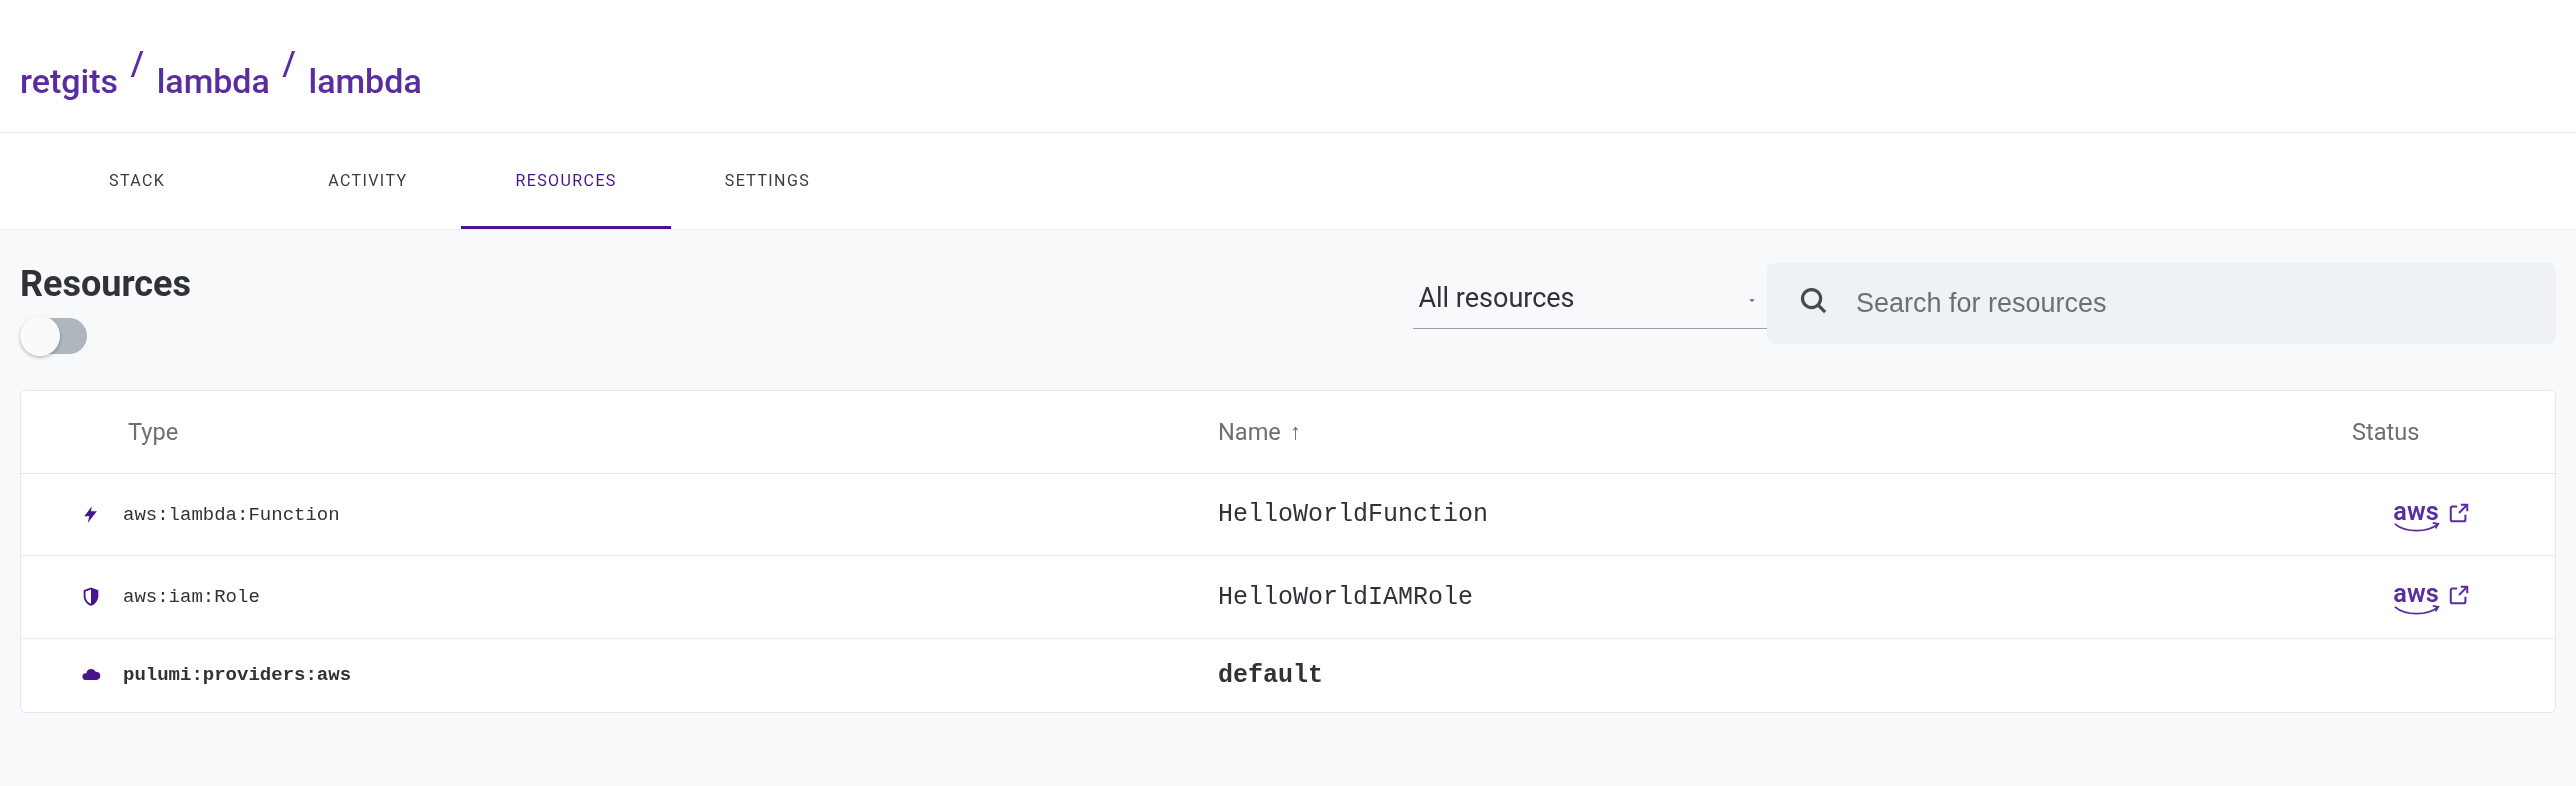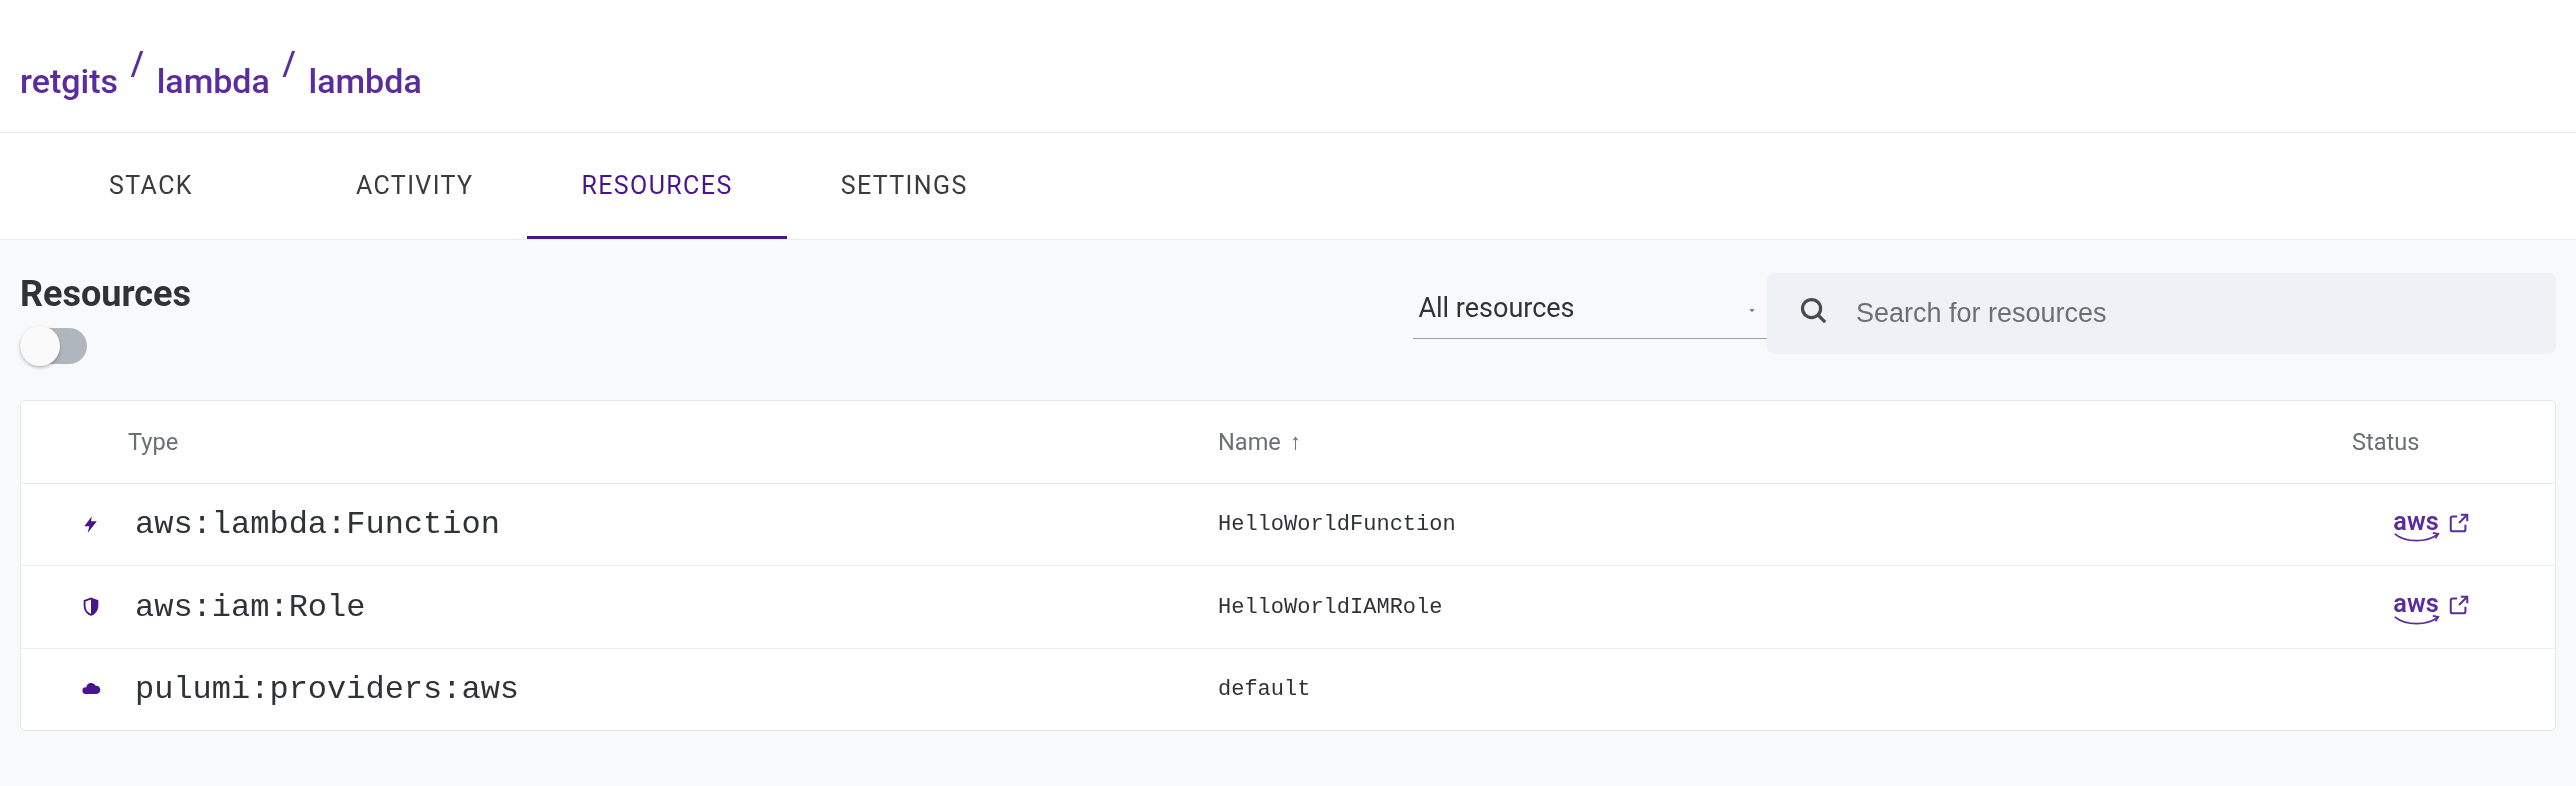--- a/index.html
+++ b/index.html
@@ -34,21 +34,21 @@
   }
 
   
   .tab-bar {
     display: flex;
     border-bottom: 0.9px solid #e9ecef;
     padding: 0 0 0 0;
   }
   .tab {
     padding: 38px 54px 36px 54px;
-    font-size: 25px;
+    font-size: 16px;
     letter-spacing: 1.4px;
     color: #3b3b3b;
     cursor: pointer;
     border-bottom: 3.6px solid transparent;
     text-transform: uppercase;
   }
   .tab:first-child { padding-left: 109px; padding-right: 109px; }
   .tab.active {
     color: #4a148c;
     border-bottom: 3.6px solid #4a148c;
@@ -154,40 +154,40 @@
   .th-type { padding-left: 107px; }
   .th-name { display: flex; align-items: center; gap: 9px; }
   .th-status { padding-left: 0; }
   .sort-arrow { font-size: 22px; }
 
   .trow {
     border-bottom: 0.9px solid #ececec;
     padding: 22px 0;
     font-size: 25.4px;
   }
-  .trow:last-child { border-bottom: none; }
+  .trow:last-child { border-bottom: none; font-weight: bold; }
   .td-type {
     display: flex;
     align-items: center;
-    gap: 31px;
+    gap: 19px;
     padding-left: 56px;
     font-family: "SFMono-Regular", Consolas, "Liberation Mono", Menlo, monospace;
-    font-size: 32px;
+    font-size: 19px;
     color: #2f3337;
   }
   .td-type .res-icon {
     width: 27px;
     display: inline-flex;
     align-items: center;
     justify-content: center;
     color: #4a148c;
   }
   .td-name {
     font-family: "SFMono-Regular", Consolas, "Liberation Mono", Menlo, monospace;
-    font-size: 22px;
+    font-size: 25px;
     color: #2f3337;
   }
   .td-link {
     display: flex;
     align-items: center;
     justify-content: center;
     gap: 5.4px;
     padding-right: 44px;
     color: #5a2ca0;
   }

